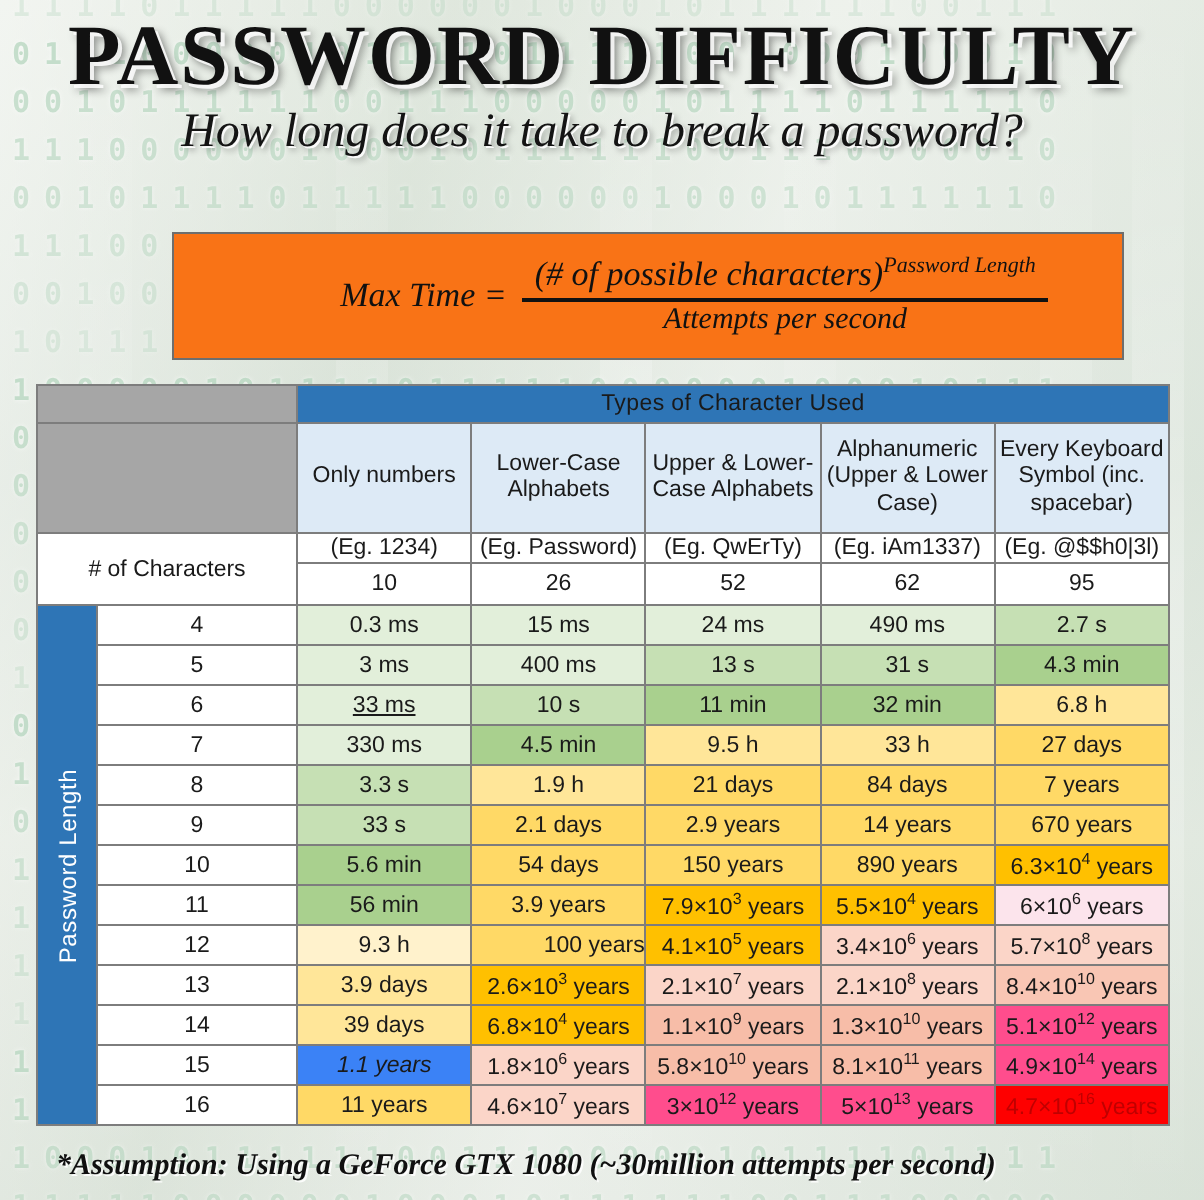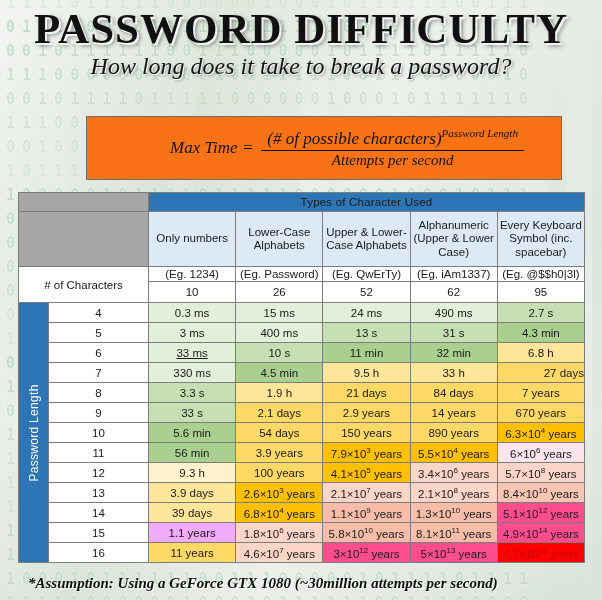--- a/index.html
+++ b/index.html
@@ -233,21 +233,21 @@
           <td class="cell" style="background: rgb(169, 208, 142);">11 min</td>
           <td class="cell" style="background: rgb(169, 208, 142);">32 min</td>
           <td class="cell" style="background: rgb(255, 230, 153);">6.8 h</td>
         </tr>
         <tr>
           <td class="rowlbl">7</td>
           <td class="cell" style="background: rgb(226, 239, 218);">330 ms</td>
           <td class="cell" style="background: rgb(169, 208, 142);">4.5 min</td>
           <td class="cell" style="background: rgb(255, 230, 153);">9.5 h</td>
           <td class="cell" style="background: rgb(255, 230, 153);">33 h</td>
-          <td class="cell" style="background: rgb(255, 217, 102); text-align: right;">27 days</td>
+          <td class="cell" style="background: rgb(255, 217, 102);">27 days</td>
         </tr>
         <tr>
           <td class="rowlbl">8</td>
           <td class="cell" style="background: rgb(198, 224, 180);">3.3 s</td>
           <td class="cell" style="background: rgb(255, 230, 153);">1.9 h</td>
           <td class="cell" style="background: rgb(255, 217, 102);">21 days</td>
           <td class="cell" style="background: rgb(255, 217, 102);">84 days</td>
           <td class="cell" style="background: rgb(255, 217, 102);">7 years</td>
         </tr>
         <tr>
@@ -270,21 +270,21 @@
           <td class="rowlbl">11</td>
           <td class="cell" style="background: rgb(169, 208, 142);">56 min</td>
           <td class="cell" style="background: rgb(255, 217, 102);">3.9 years</td>
           <td class="cell" style="background: rgb(255, 192, 0);"><span>7.9×10</span><sup>3</sup><span> years</span></td>
           <td class="cell" style="background: rgb(255, 192, 0);"><span>5.5×10</span><sup>4</sup><span> years</span></td>
           <td class="cell" style="background: rgb(252, 228, 236);"><span>6×10</span><sup>6</sup><span> years</span></td>
         </tr>
         <tr>
           <td class="rowlbl">12</td>
           <td class="cell" style="background: rgb(255, 242, 204);">9.3 h</td>
-          <td class="cell" style="background: rgb(255, 217, 102);">100 years</td>
+          <td class="cell" style="background: rgb(255, 217, 102); text-align: right;">100 years</td>
           <td class="cell" style="background: rgb(255, 192, 0);"><span>4.1×10</span><sup>5</sup><span> years</span></td>
           <td class="cell" style="background: rgb(251, 213, 200);"><span>3.4×10</span><sup>6</sup><span> years</span></td>
           <td class="cell" style="background: rgb(251, 213, 200);"><span>5.7×10</span><sup>8</sup><span> years</span></td>
         </tr>
         <tr>
           <td class="rowlbl">13</td>
           <td class="cell" style="background: rgb(255, 230, 153);">3.9 days</td>
           <td class="cell" style="background: rgb(255, 192, 0);"><span>2.6×10</span><sup>3</sup><span> years</span></td>
           <td class="cell" style="background: rgb(251, 213, 200);"><span>2.1×10</span><sup>7</sup><span> years</span></td>
           <td class="cell" style="background: rgb(251, 213, 200); margin-left: 32px;"><span>2.1×10</span><sup>8</sup><span> years</span></td>
@@ -293,21 +293,21 @@
         <tr>
           <td class="rowlbl">14</td>
           <td class="cell" style="background: rgb(255, 230, 153);">39 days</td>
           <td class="cell" style="background: rgb(255, 192, 0);"><span>6.8×10</span><sup>4</sup><span> years</span></td>
           <td class="cell" style="background: rgb(247, 189, 168);"><span>1.1×10</span><sup>9</sup><span> years</span></td>
           <td class="cell" style="background: rgb(247, 189, 168);"><span>1.3×10</span><sup>10</sup><span> years</span></td>
           <td class="cell" style="background: rgb(255, 77, 141);"><span>5.1×10</span><sup>12</sup><span> years</span></td>
         </tr>
         <tr>
           <td class="rowlbl">15</td>
-          <td class="cell" style="background: #f0abfc;">1.1 years</td>
+          <td class="cell" style="background: #3b82f6; font-style: italic;">1.1 years</td>
           <td class="cell" style="background: rgb(251, 213, 200);"><span>1.8×10</span><sup>6</sup><span> years</span></td>
           <td class="cell" style="background: rgb(247, 189, 168);"><span>5.8×10</span><sup>10</sup><span> years</span></td>
           <td class="cell" style="background: rgb(247, 189, 168);"><span>8.1×10</span><sup>11</sup><span> years</span></td>
           <td class="cell" style="background: rgb(255, 77, 141);"><span>4.9×10</span><sup>14</sup><span> years</span></td>
         </tr>
         <tr>
           <td class="rowlbl">16</td>
           <td class="cell" style="background: rgb(255, 217, 102);">11 years</td>
           <td class="cell" style="background: rgb(251, 213, 200);"><span>4.6×10</span><sup>7</sup><span> years</span></td>
           <td class="cell" style="background: rgb(255, 77, 141);"><span>3×10</span><sup>12</sup><span> years</span></td>

